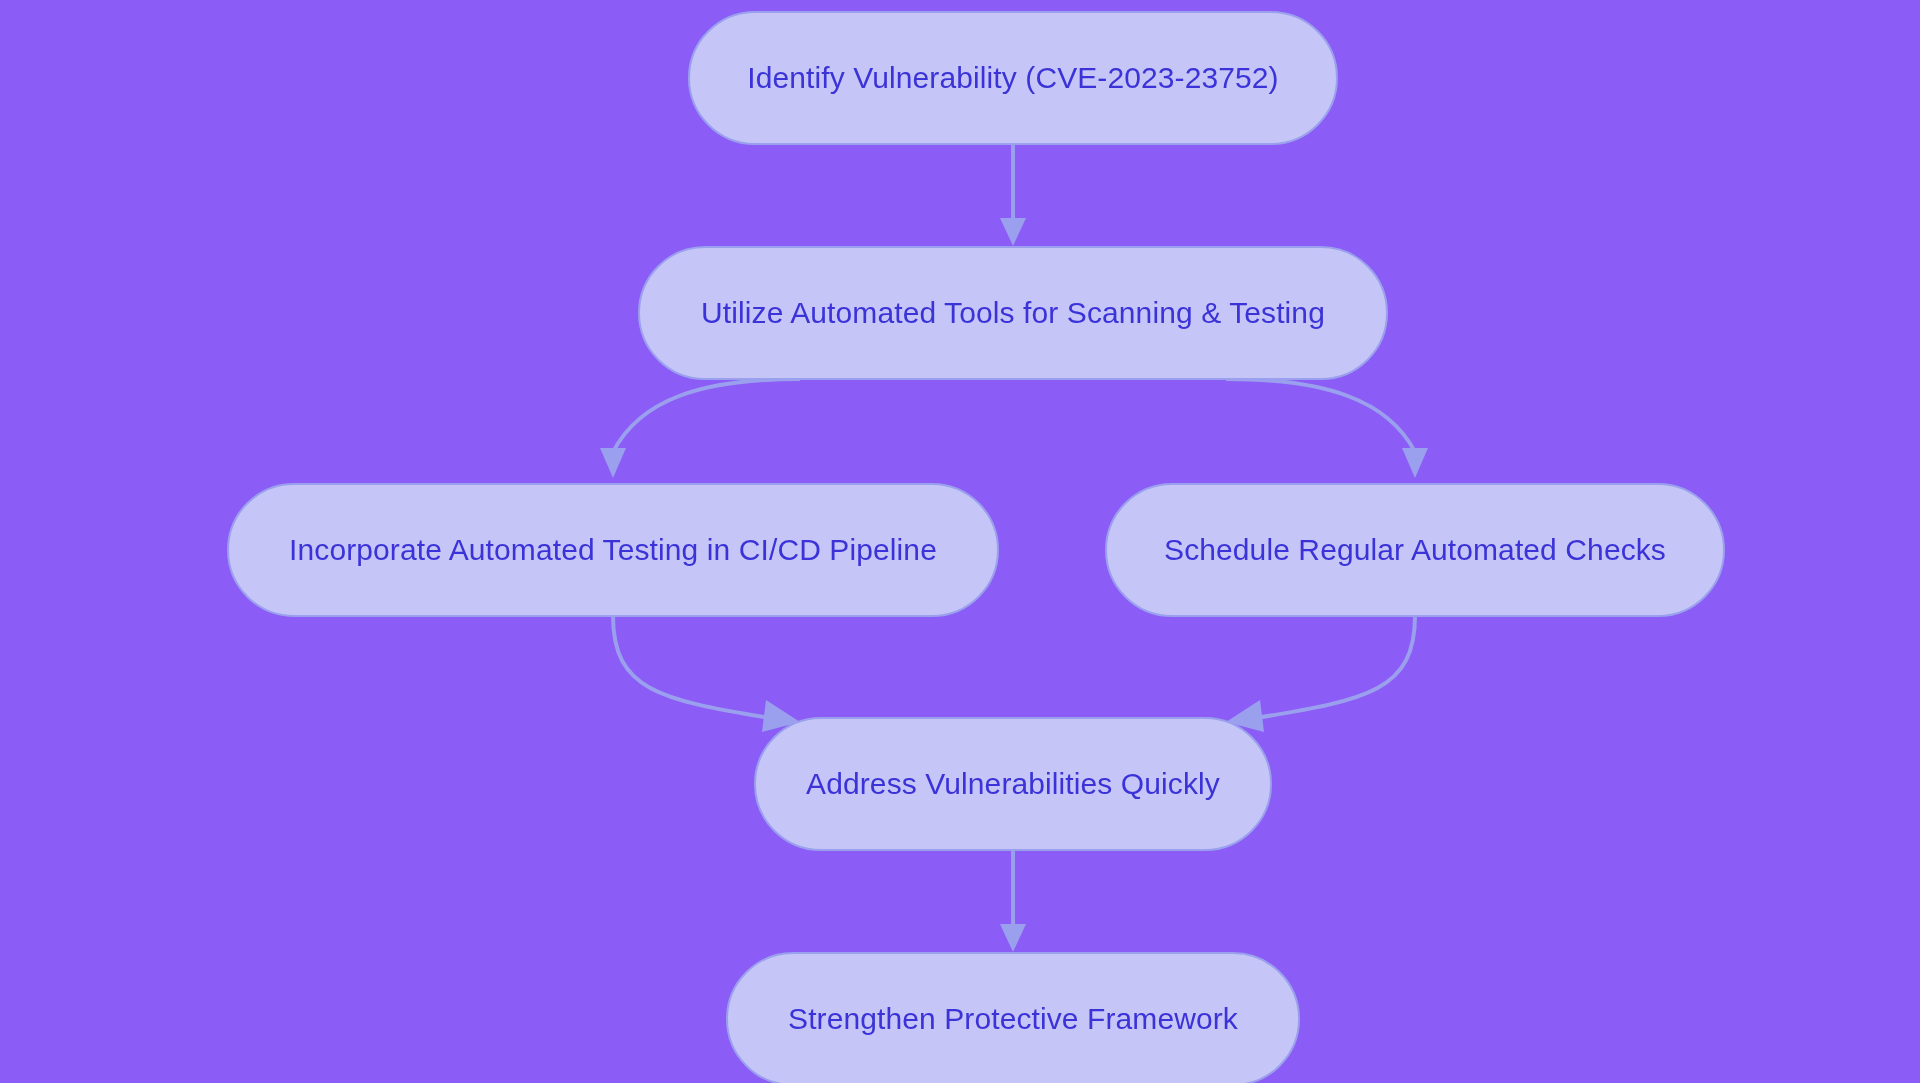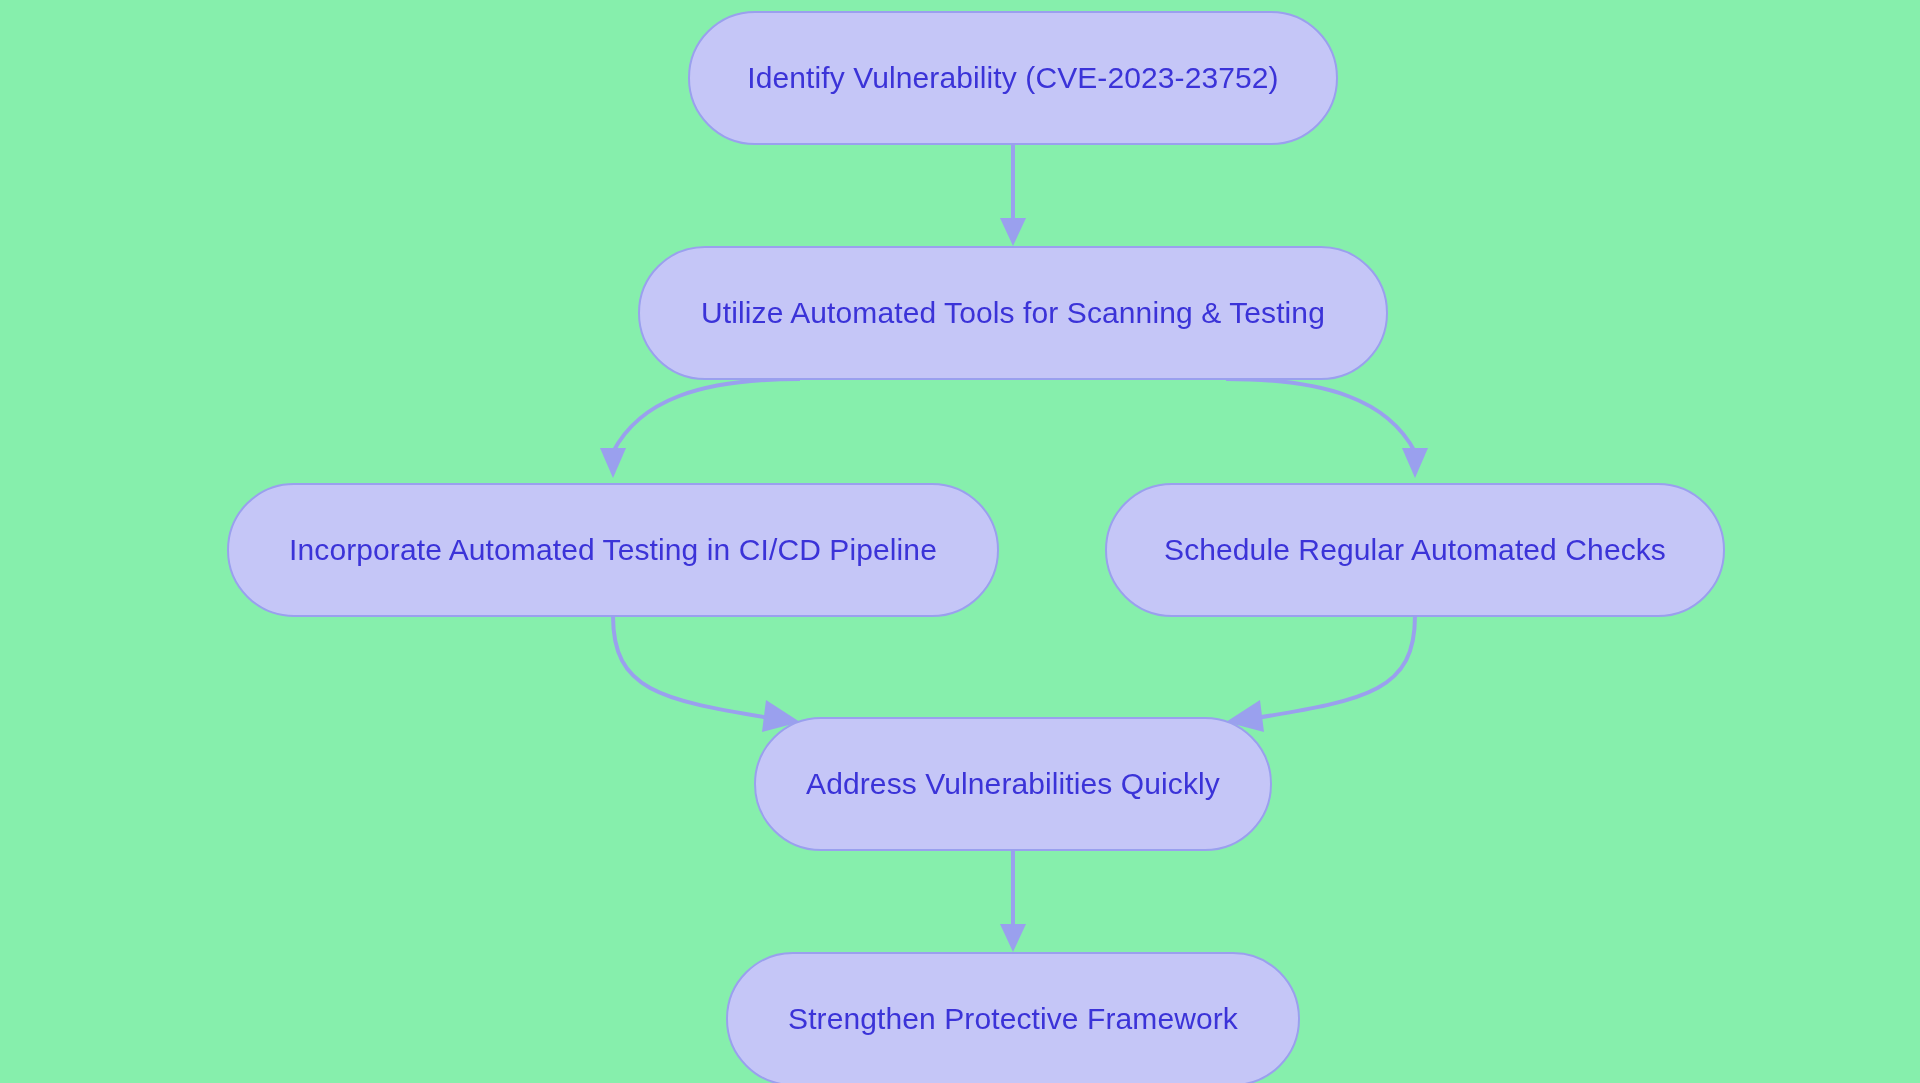--- a/index.html
+++ b/index.html
@@ -10,21 +10,21 @@
   body {
     width: 1920px;
     height: 1083px;
     overflow: hidden;
     font-family: "Liberation Sans", sans-serif;
   }
   #flowchart-root {
     position: relative;
     width: 1920px;
     height: 1083px;
-    background: #86efac;
+    background: #8b5cf6;
   }
   svg#flow-svg {
     display: block;
     width: 1920px;
     height: 1083px;
   }
   .node-shape {
     fill: #c5c6f7;
     stroke: #9aa0ee;
     stroke-width: 2;

